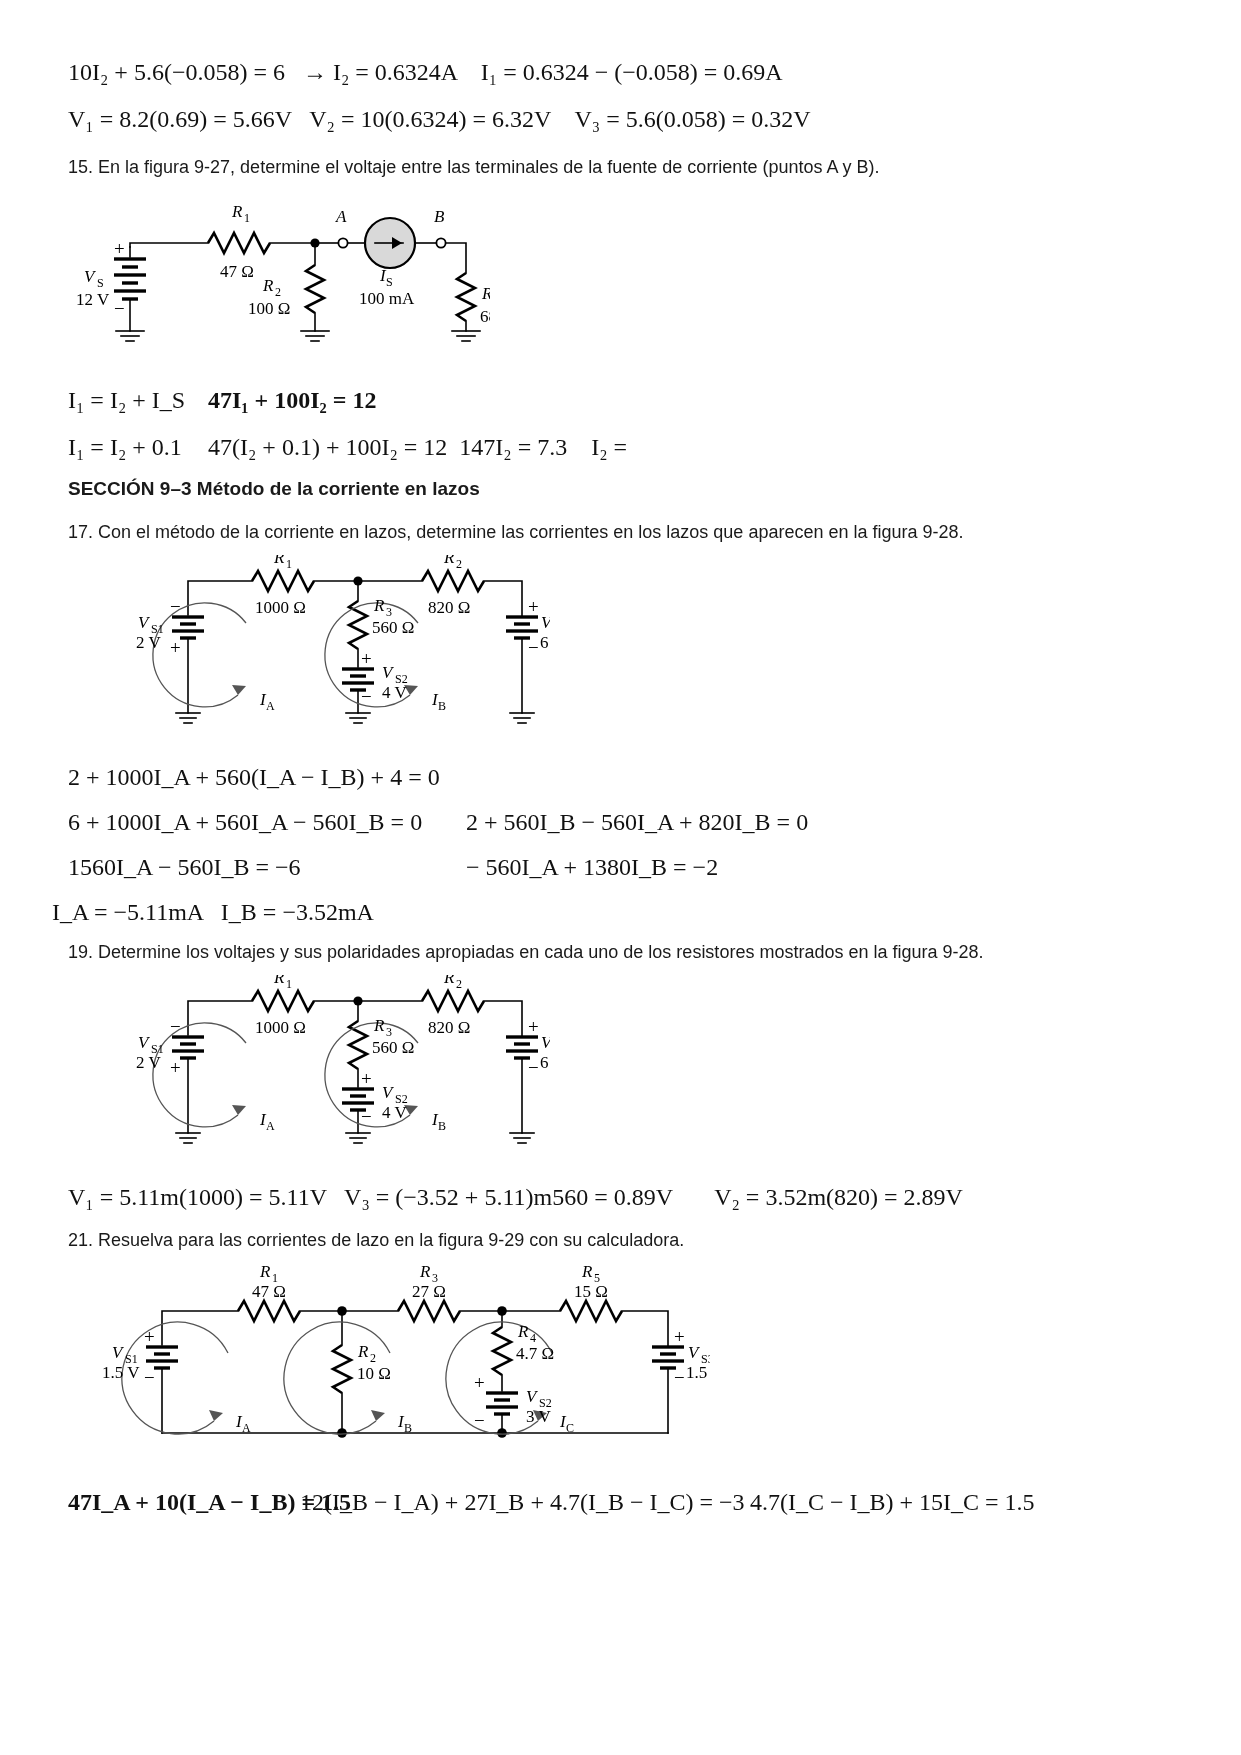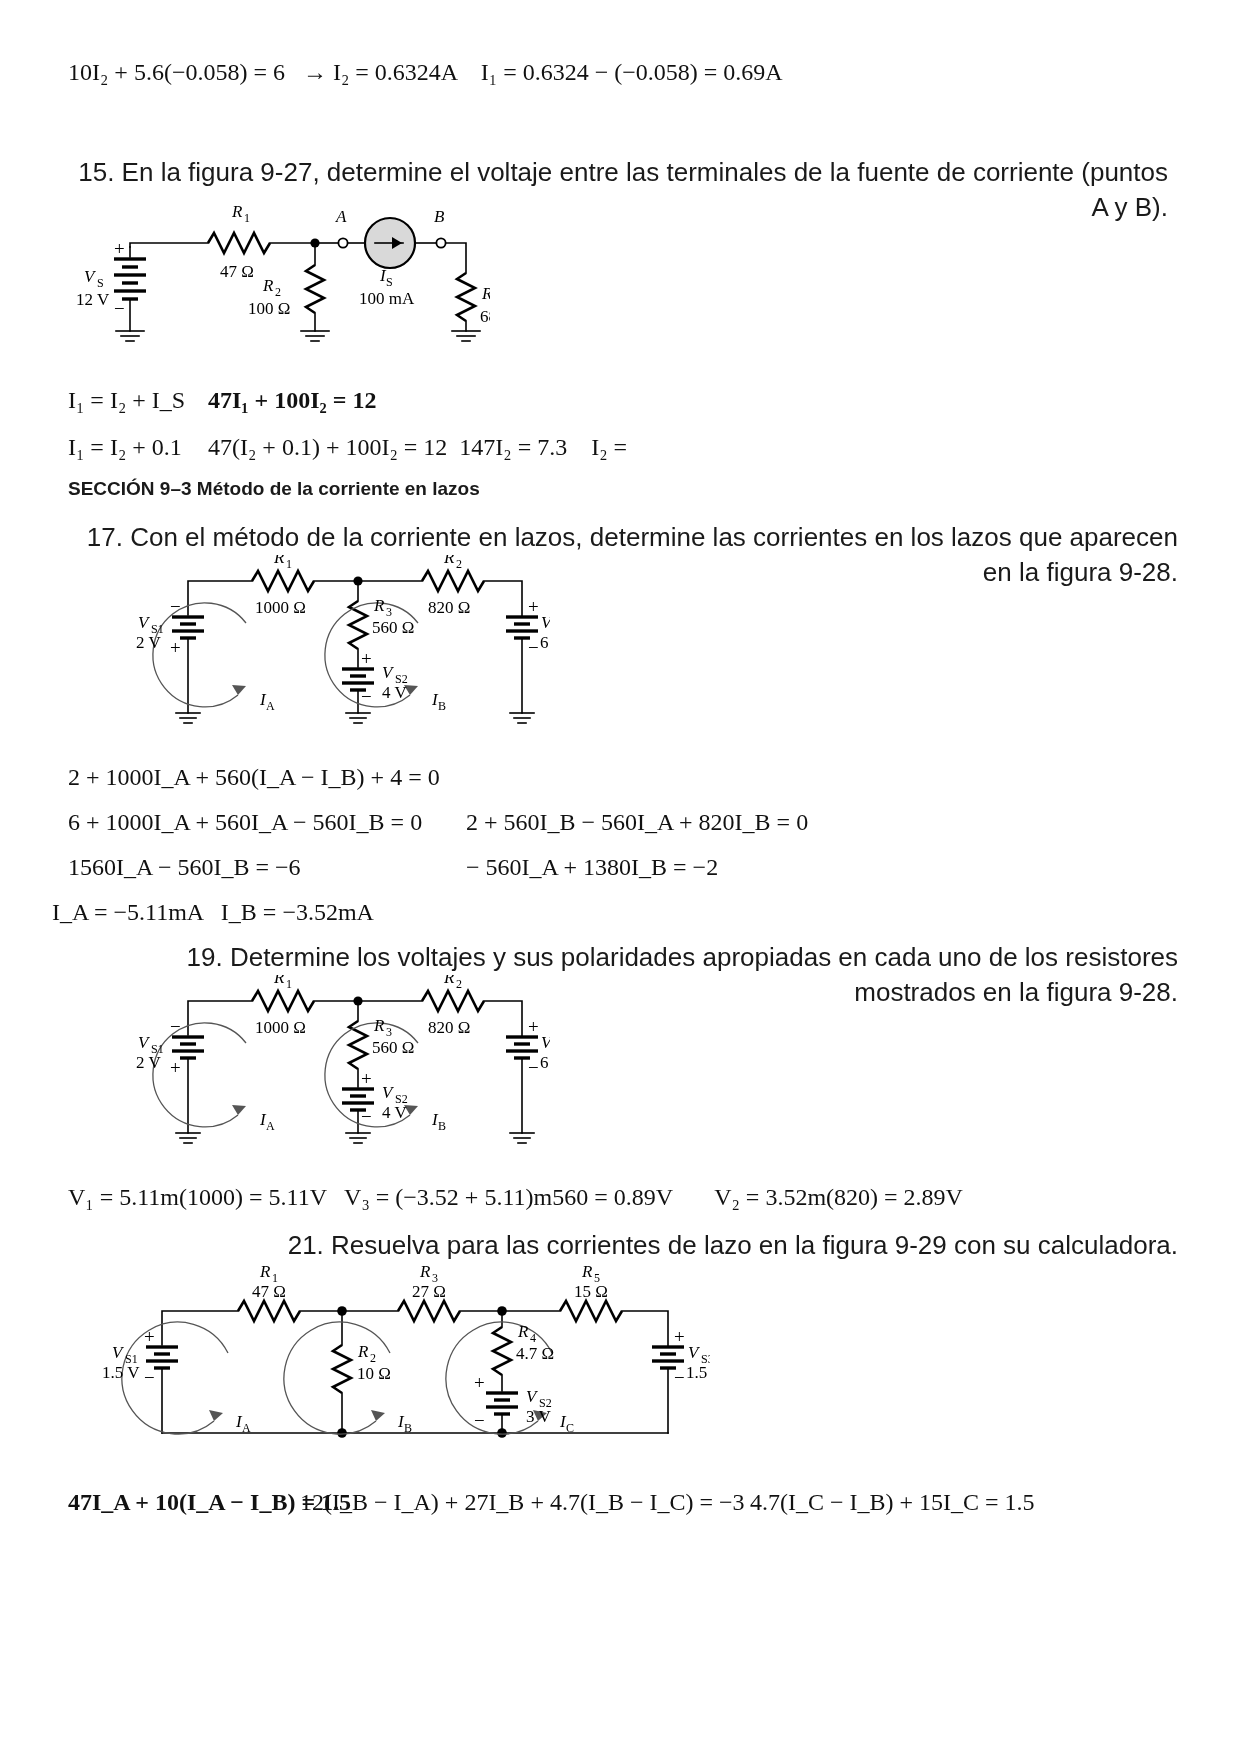--- a/index.html
+++ b/index.html
@@ -25,24 +25,23 @@
   
   .mathline {
     font-family: "Liberation Serif", serif;
     font-size: 24px;
     line-height: 1.0;
     color: #111;
     white-space: pre;
   }
   .prose {
     font-family: "Liberation Sans", sans-serif;
-    font-size: 26px;
+    font-size: 18px;
     line-height: 1.35;
     color: #1a1a1a;
-    text-align: right;
   }
   .prose-bold {
     font-family: "Liberation Sans", sans-serif;
     font-size: 19px;
     font-weight: bold;
     color: #1a1a1a;
   }
   .abs { position: absolute; }
 
   
@@ -91,20 +90,21 @@
   .node { fill: #000; }
   .srccircle { fill: #d9d9d9; stroke: #000; stroke-width: 2.2; }
   .terminal { fill: #fff; stroke: #000; stroke-width: 1.8; }
 </style>
 </head>
 <body>
 
 <div class="page">
 
   <div class="mathline abs" style="left:68px; top:60px;">10I₂ + 5.6(−0.058) = 6   → I₂ = 0.6324A    I₁ = 0.6324 − (−0.058) = 0.69A</div>
+  <div class="mathline abs" style="left:68px; top:107px;">V₁ = 8.2(0.69) = 5.66V   V₂ = 10(0.6324) = 6.32V    V₃ = 5.6(0.058) = 0.32V</div>
 
   <div class="prose abs" style="left:68px; top:155px; width:1100px;">15. En la figura 9-27, determine el voltaje entre las terminales de la fuente de corriente (puntos A y B).</div>
 
   <div class="figure" style="left:70px; top:195px;">
     <svg width="420" height="165" viewBox="0 0 420 165">
 
       <path class="wire" d="M60 52 L60 48 L138 48"></path>
 
       <path class="res" d="M138 48 L144 38 L154 58 L164 38 L174 58 L184 38 L194 58 L200 48"></path>
 

